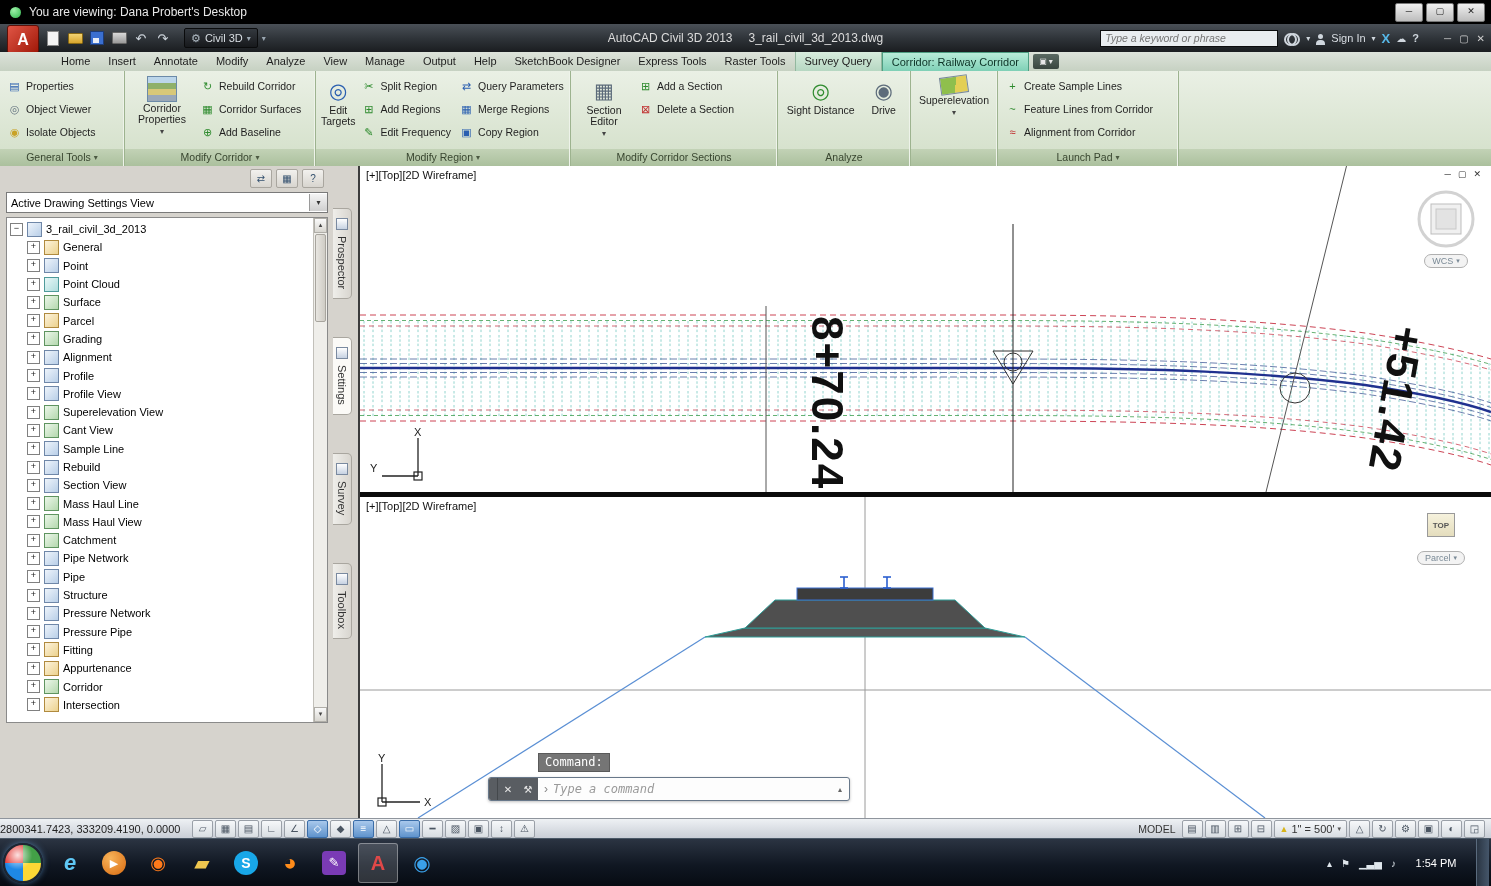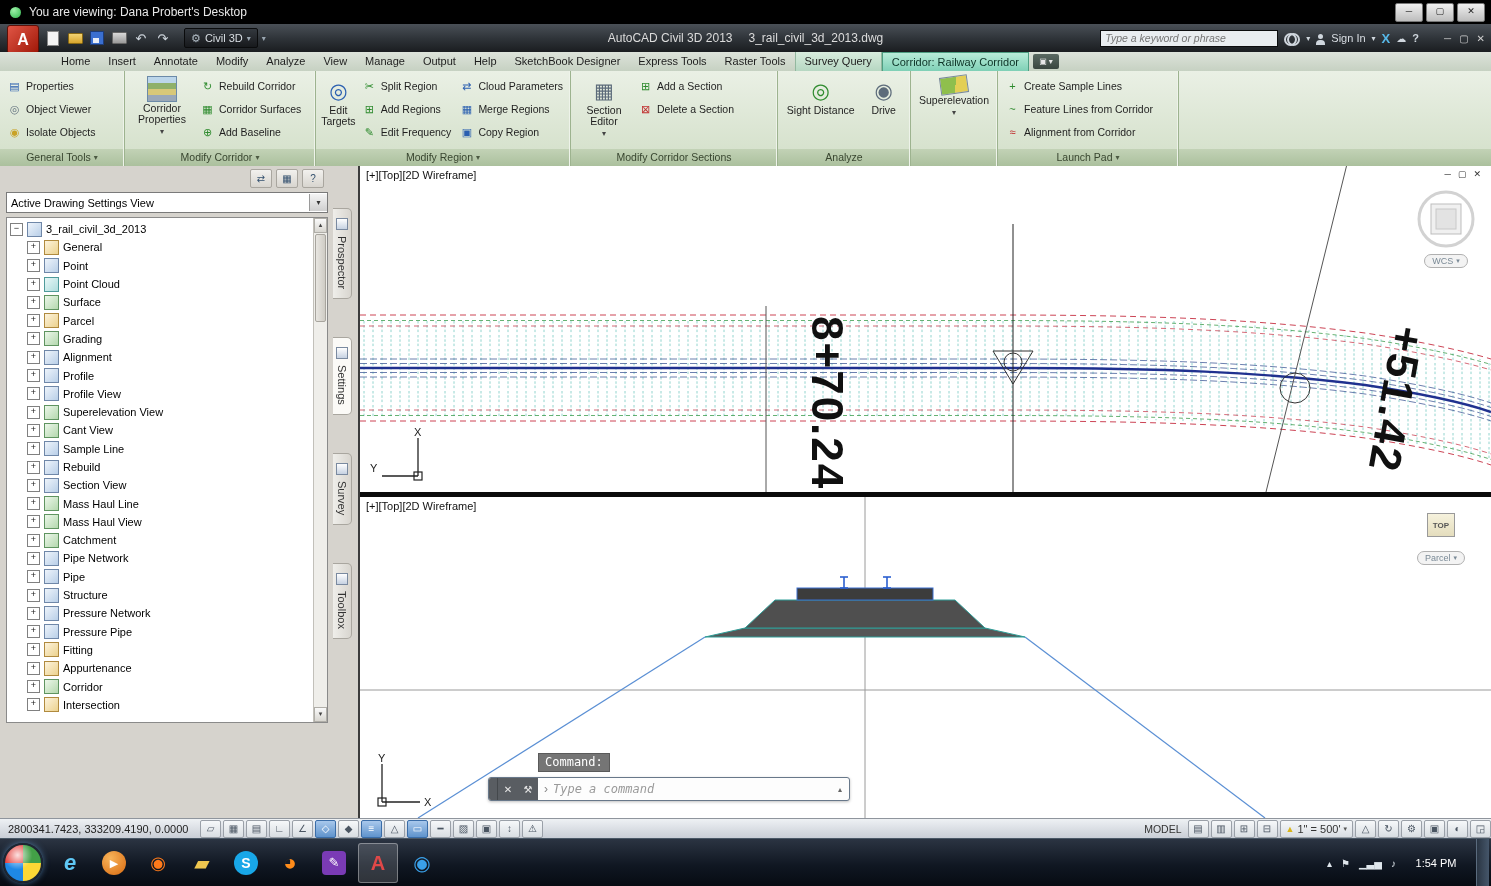--- a/index.html
+++ b/index.html
@@ -132,26 +132,26 @@
   #cmdbar .grip{width:8px;background:#595d62;border-right:1px solid #44484c;}
   #cmdbar .cbtn{width:20px;background:#595d62;color:#e8e8e8;font-size:10px;display:flex;align-items:center;justify-content:center;}
   #cmdbar .cfield{flex:1;display:flex;align-items:center;gap:5px;padding-left:6px;background:#fdfdfd;}
   #cmdbar .cprompt{color:#888;font-size:12px;}
   #cmdbar .cph{font-family:"DejaVu Sans Mono",monospace;font-style:italic;font-size:12px;color:#9a9a9a;}
   #cmdbar .cbtn2{width:18px;display:flex;align-items:center;justify-content:center;color:#666;font-size:8px;}
 
   
   #statusbar{position:absolute;left:0;top:818px;width:100%;height:20px;
              background:linear-gradient(#eef1f4,#c9ced6);border-top:1px solid #8f959d;display:flex;align-items:center;box-sizing:border-box;}
-  #coords{width:188px;padding-left:8px;color:#222;font-size:11px;white-space:nowrap;}
+  #coords{width:188px;color:#222;font-size:11px;white-space:nowrap;}
   #toggles{display:flex;gap:2px;margin-left:4px;}
   .sb-ico{width:19px;height:16px;border:1px solid #9aa0a8;border-radius:2px;background:linear-gradient(#f6f8fa,#d8dde2);
           font-size:10px;line-height:15px;text-align:center;color:#4a5562;}
   .sb-ico.on{background:linear-gradient(#a8c8ec,#5f93cc);border-color:#3a6da8;color:#fff;}
-  #sb-right{margin-left:auto;display:flex;align-items:center;gap:2px;padding-right:0;}
+  #sb-right{margin-left:auto;display:flex;align-items:center;gap:2px;padding-right:6px;}
   #model-label{font-size:10.5px;color:#333;margin-right:4px;}
   #scale-group{display:flex;align-items:center;gap:3px;height:16px;border:1px solid #9aa0a8;border-radius:2px;
                background:linear-gradient(#f6f8fa,#d8dde2);padding:0 5px;color:#333;}
   #scale-group .tri{color:#d8b418;font-size:9px;}
   #scale-group .aro{font-size:7px;color:#555;}
 
   
   #taskbar{position:absolute;left:0;top:838px;width:100%;height:48px;
            background:linear-gradient(#2b3442,#101722 55%,#060a11);border-top:1px solid #4a5866;display:flex;align-items:center;}
   #start-orb{width:46px;height:48px;display:flex;align-items:center;justify-content:center;}
@@ -328,21 +328,21 @@
                   <span>Add Regions</span>
                 </div>
               <div class="rb-sm">
                   <span class="sicon ic-green">✎</span>
                   <span>Edit Frequency</span>
                 </div>
             </div>
             <div class="rcol">
               <div class="rb-sm">
                   <span class="sicon ic-blue">⇄</span>
-                  <span>Cloud Parameters</span>
+                  <span>Query Parameters</span>
                 </div>
               <div class="rb-sm">
                   <span class="sicon ic-blue">▦</span>
                   <span>Merge Regions</span>
                 </div>
               <div class="rb-sm">
                   <span class="sicon ic-blue">▣</span>
                   <span>Copy Region</span>
                 </div>
             </div>

